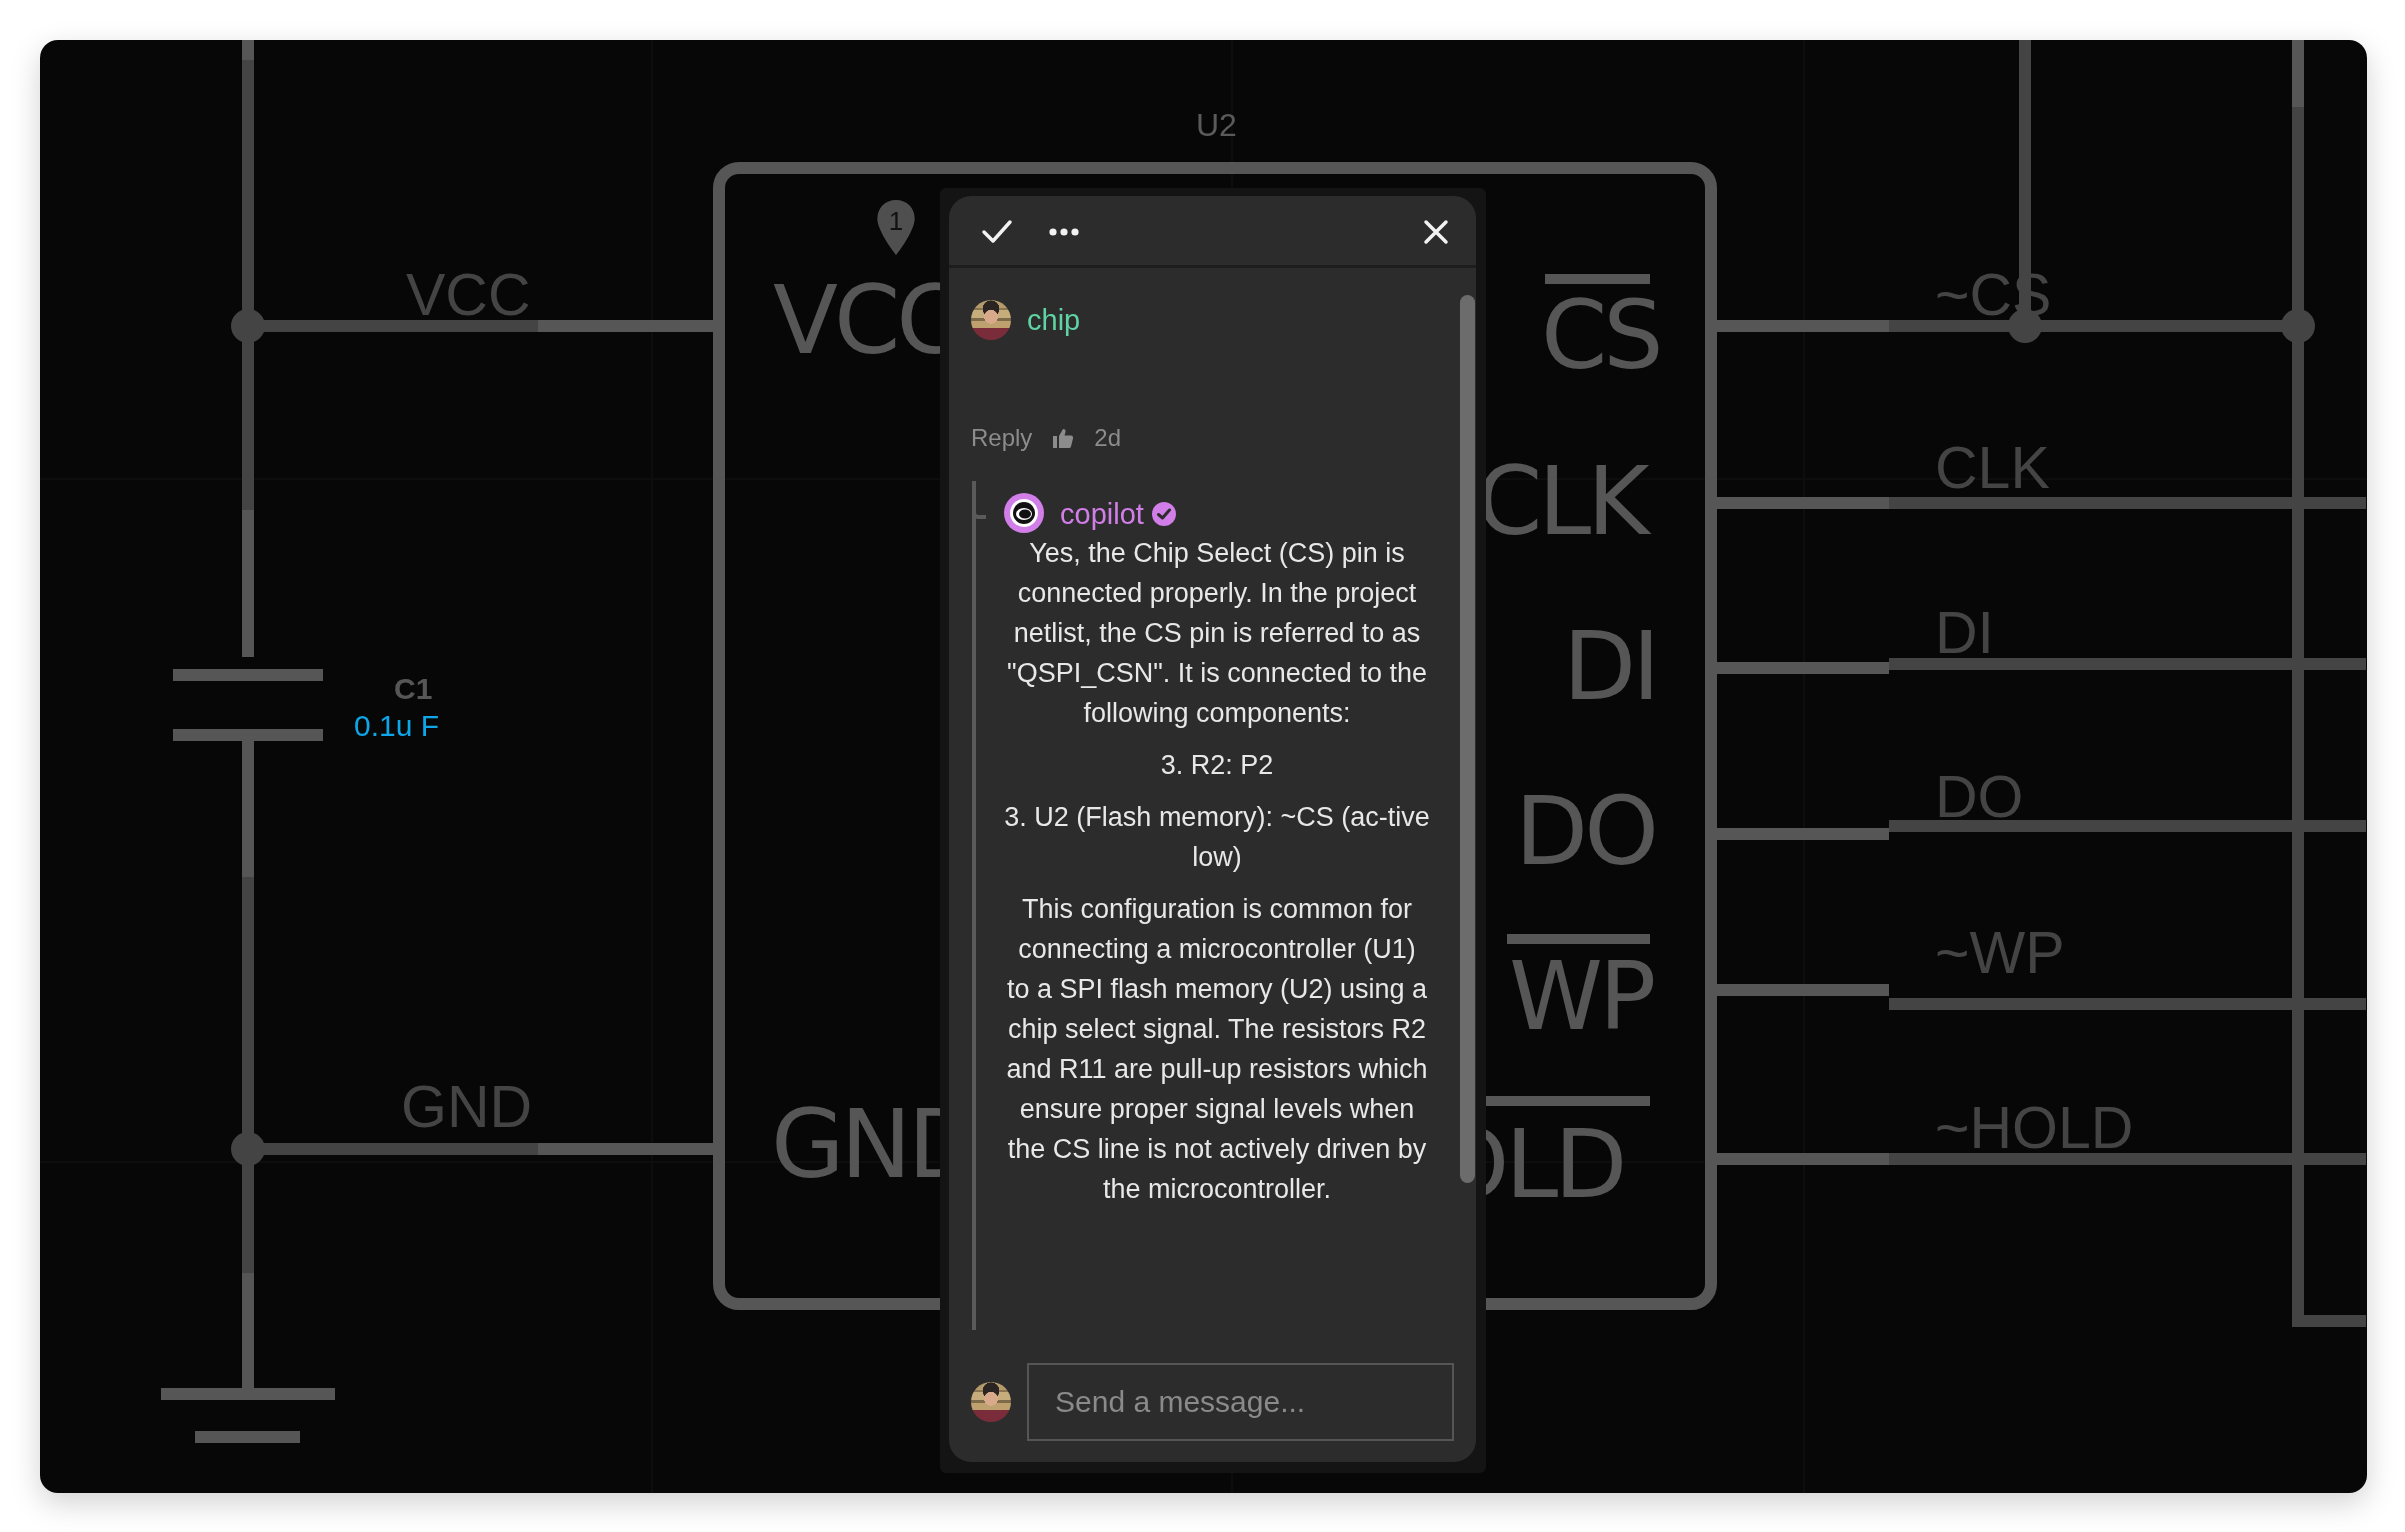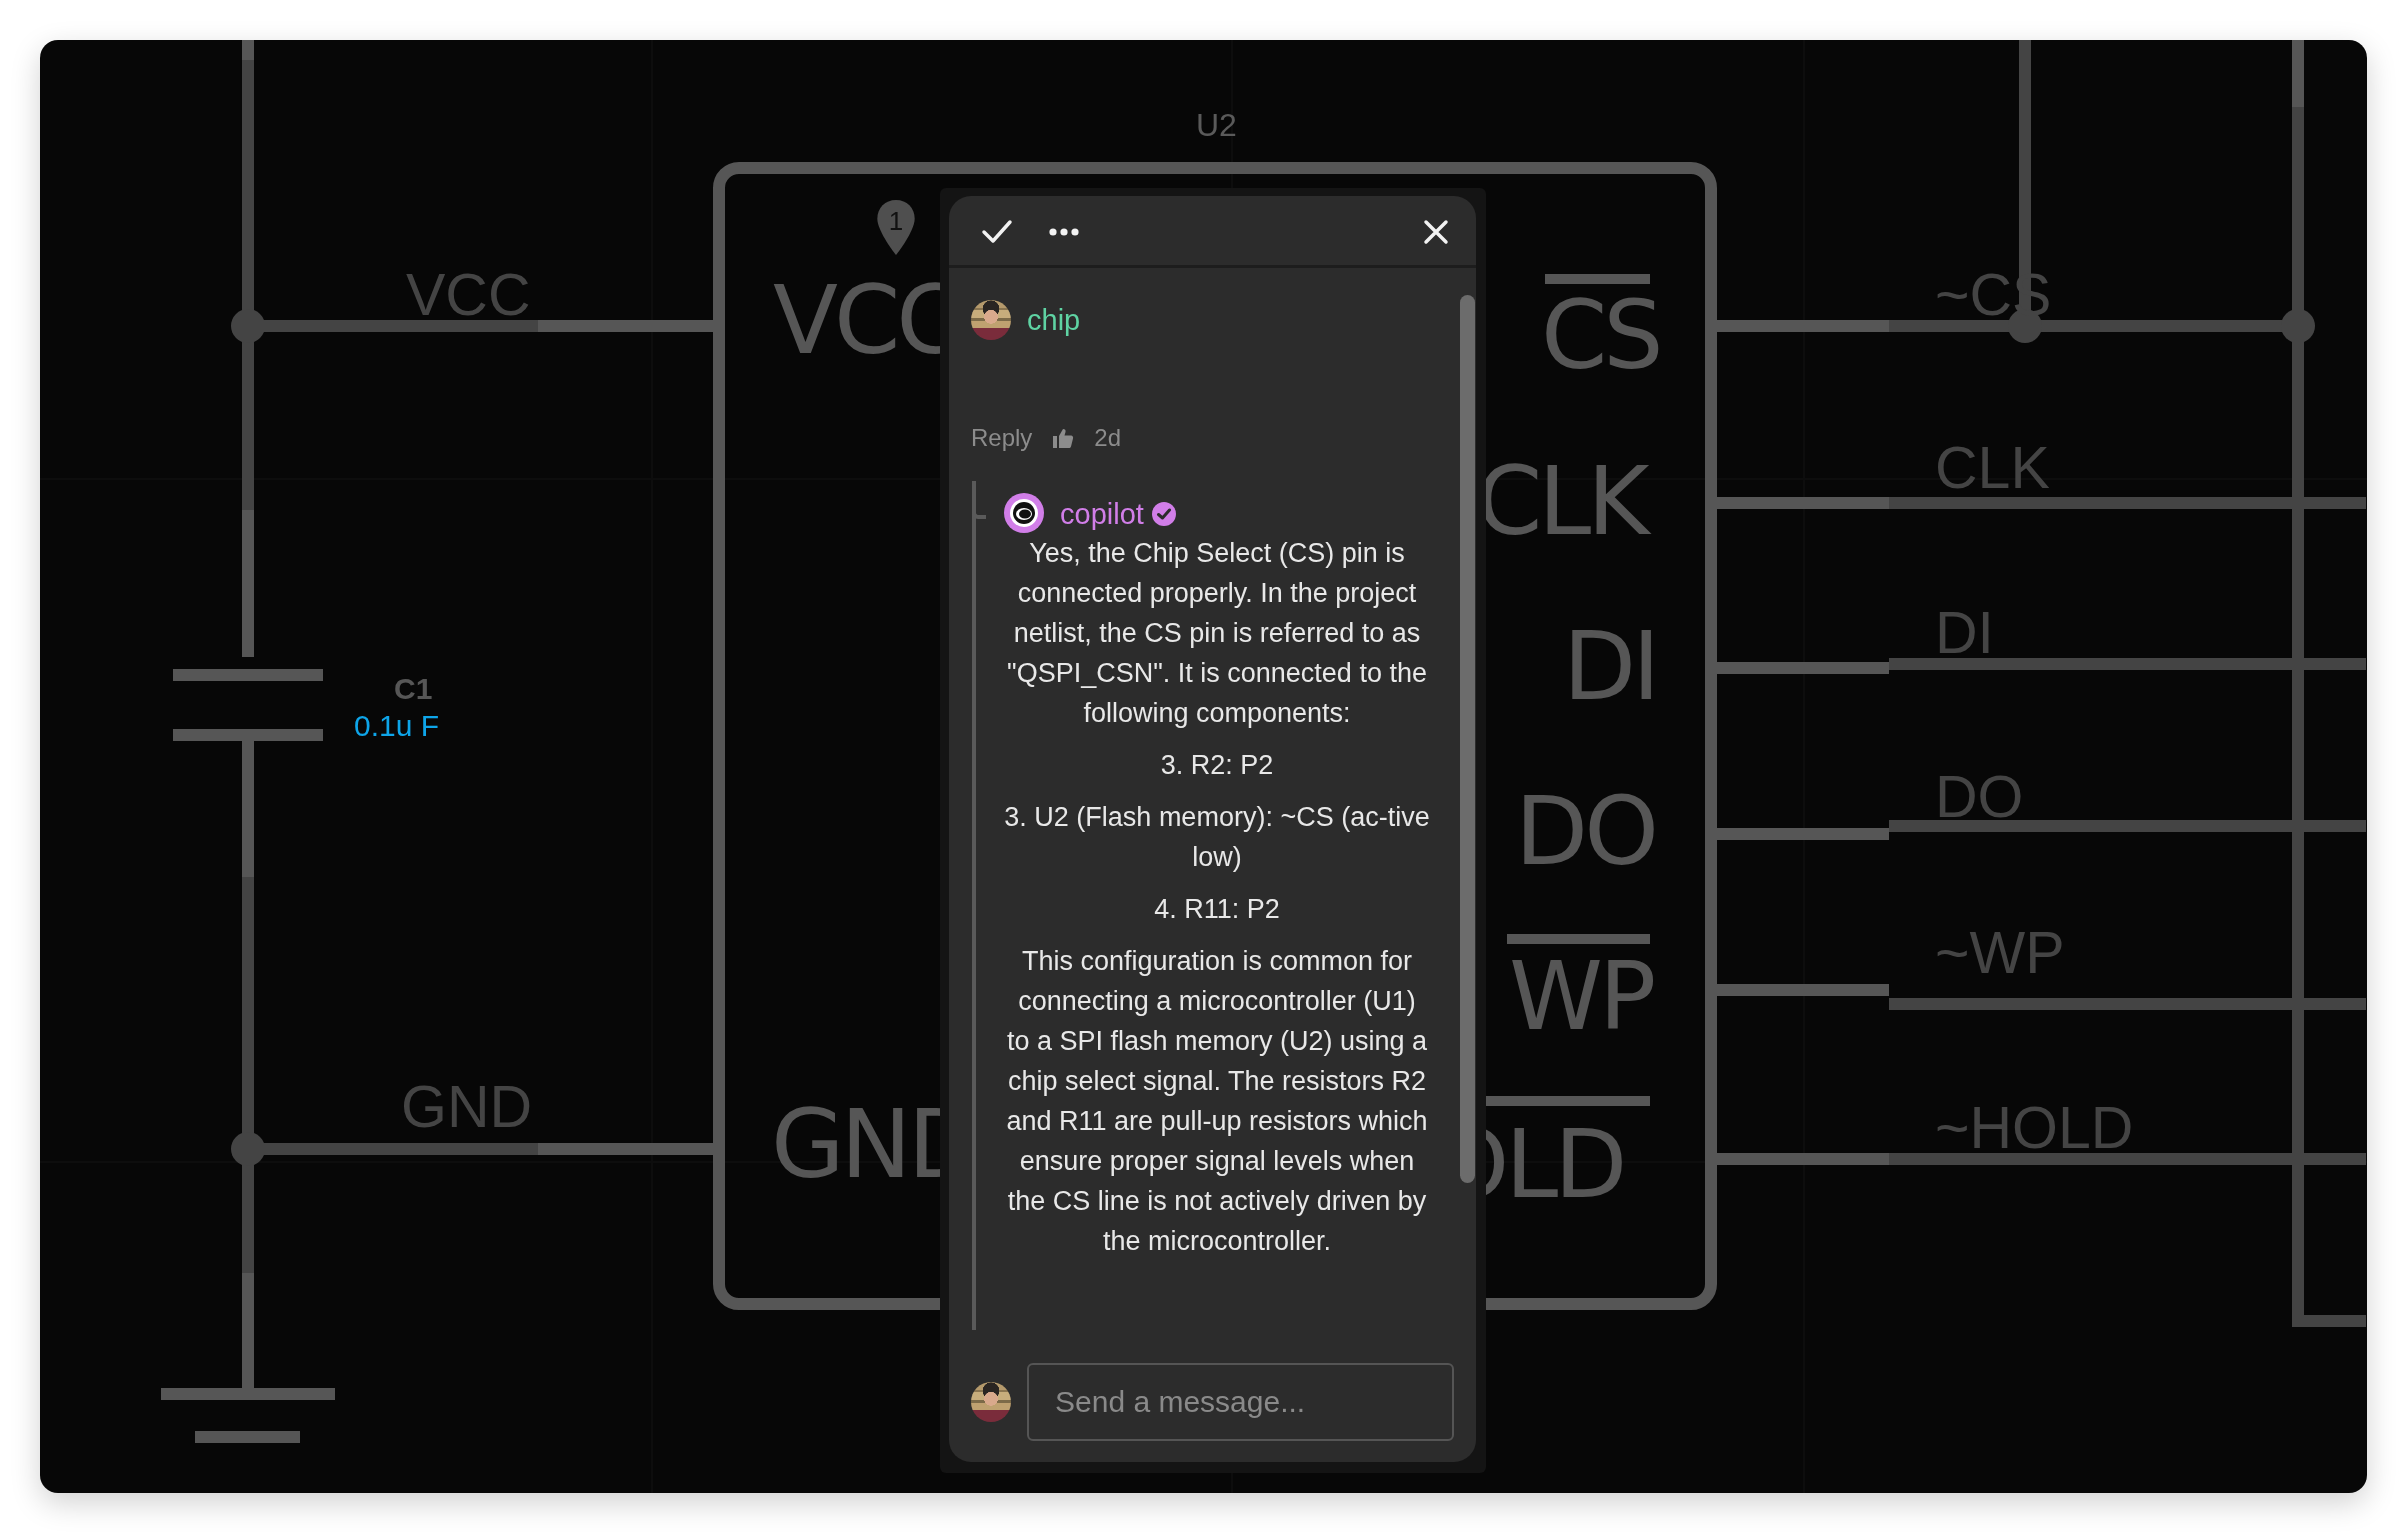--- a/index.html
+++ b/index.html
@@ -42,21 +42,21 @@
   .username { position: absolute; font-size: 29px; line-height: 1; }
   .msg-text { position: absolute; font-size: 27px; line-height: 40px; color: #e8e8e8; }
   .mention { color: #5fd3a3; }
   .meta { position: absolute; font-size: 24px; color: #8c8c8c; display: flex; align-items: center; gap: 20px; }
   .thread-line { position: absolute; left: 23px; width: 4px; background: #5a5a5a; }
   .thread-branch { position: absolute; width: 14px; height: 14px; border-left: 4px solid #5a5a5a; border-bottom: 4px solid #5a5a5a; border-bottom-left-radius: 6px; }
   .reply-body p { margin: 0 0 12px 0; }
   .input-row { position: absolute; left: 0; right: 0; top: 1167px; height: 78px; }
   .msg-input {
     position: absolute; left: 78px; top: 0; width: 427px; height: 78px;
-    border: 2px solid #555555; border-radius: 6px; background: #2c2c2c;
+    border: 2px solid #555555; border-radius: 0; background: #2c2c2c;
     color: #e6e6e6; font-family: "Liberation Sans", sans-serif; font-size: 30px; padding: 0 26px; outline: none;
   }
   .msg-input::placeholder { color: #8a8a8a; }
 </style>
 </head>
 <body>
 
 <div class="canvas">
 
   <div class="grid-v" style="left:611px;"></div>
@@ -190,21 +190,20 @@
     </div>
     <div class="username" style="left:111px; top:229px; color:#d17ee8;">copilot</div>
     <svg style="position:absolute; left:202px; top:230px;" width="26" height="26" viewBox="0 0 26 26">
       <circle cx="13" cy="13" r="12" fill="#d17ee8"></circle>
       <path d="M7.5 13.5 L11.5 17 L18.5 9" fill="none" stroke="#2c2c2c" stroke-width="3" stroke-linecap="round" stroke-linejoin="round"></path>
     </svg>
     <div class="msg-text reply-body" style="left:55px; top:262px; width:426px;text-align:center;">
       <p>Yes, the Chip Select (CS) pin is connected properly. In the project netlist, the CS pin is referred to as "QSPI_CSN". It is connected to the following components:</p>
       <p>3. R2: P2</p>
       <p>3. U2 (Flash memory): ~CS (ac-tive low)</p>
-      <p>4. R11: P2</p>
       <p>This configuration is common for connecting a microcontroller (U1) to a SPI flash memory (U2) using a chip select signal. The resistors R2 and R11 are pull-up resistors which ensure proper signal levels when the CS line is not actively driven by the microcontroller.</p>
     </div>
     <div class="scrollbar" style="top:24px; height:888px;"></div>
   </div>
 
   <div class="input-row">
     <div class="avatar avatar-nico" style="left:22px; top:19px;"></div>
     <input class="msg-input" type="text" placeholder="Send a message..." style="">
   </div>
 </div>

